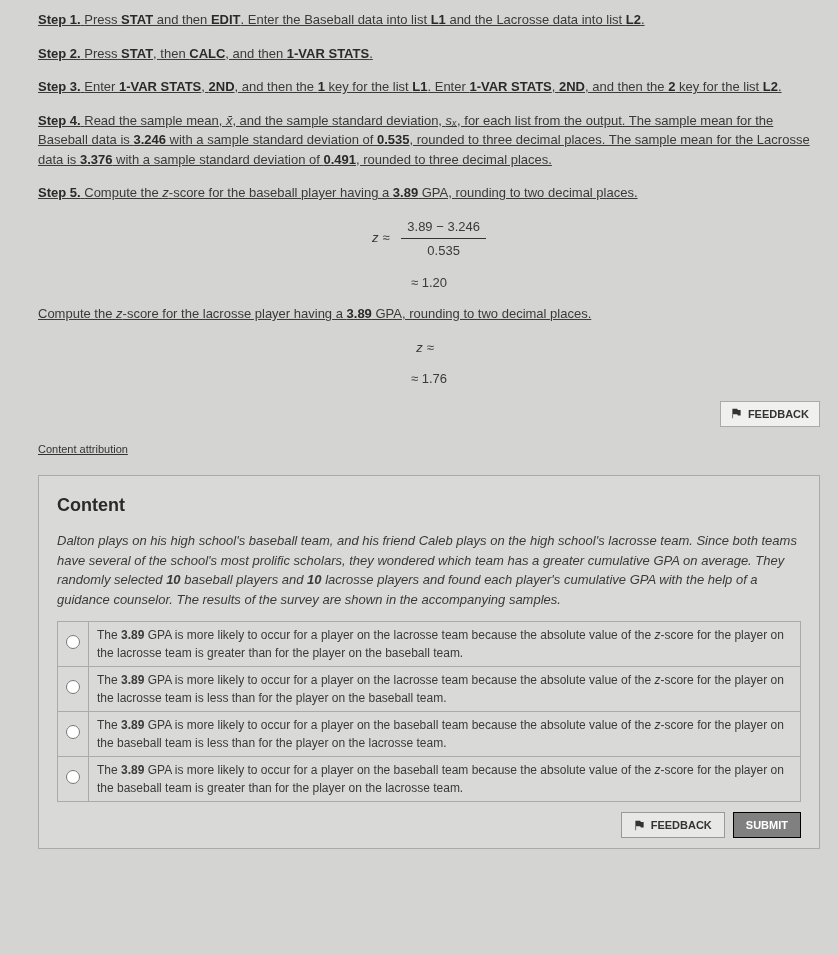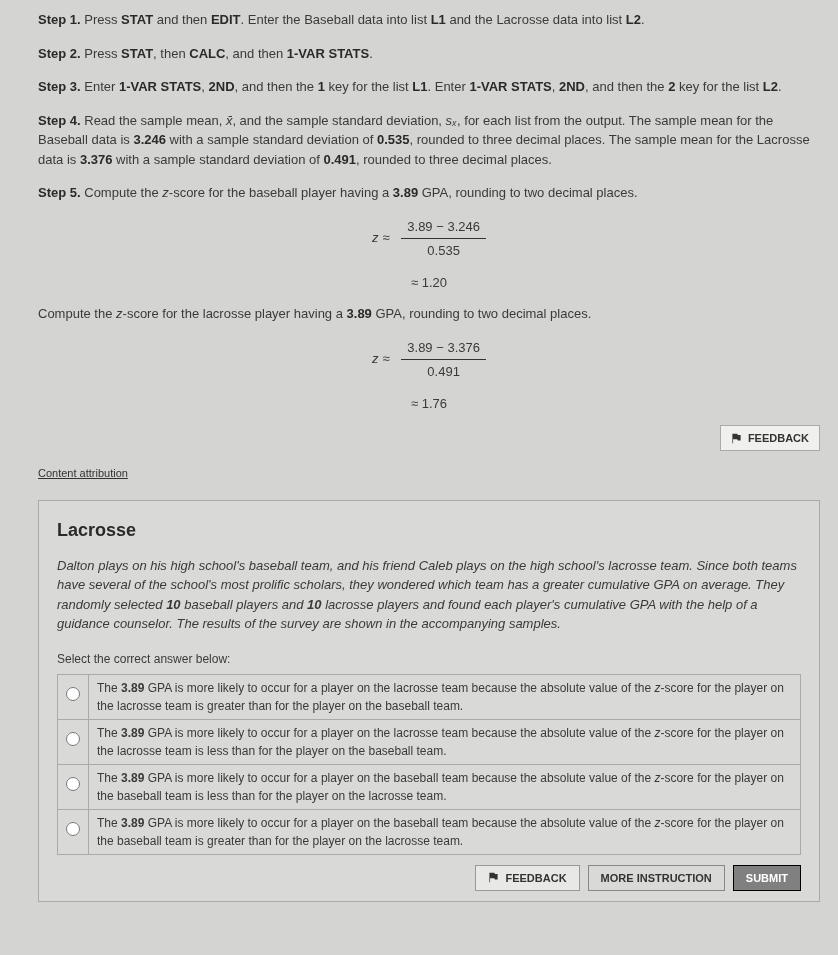--- a/index.html
+++ b/index.html
@@ -5,21 +5,21 @@
   * { box-sizing: border-box; margin: 0; padding: 0; }
   body {
     font-family: Arial, Helvetica, sans-serif;
     background: #d4d4d2;
     color: #3a3a3a;
     width: 838px;
     padding: 10px 18px 18px 38px;
     font-size: 13px;
     line-height: 1.5;
   }
-  .step { margin-bottom: 14px; }
+  .step { margin-bottom: 14px; text-decoration: underline; }
   .step b, .bold { font-weight: bold; color: #2a2a2a; }
   .eq-block { text-align: center; margin: 12px 0; }
   .eq-row { display: inline-block; }
   .zvar { font-style: italic; margin-right: 4px; }
   .approx { margin-right: 8px; }
   .frac { display: inline-block; vertical-align: middle; text-align: center; }
   .frac .num { display: block; border-bottom: 1.5px solid #333; padding: 0 6px 2px; }
   .frac .den { display: block; padding: 2px 6px 0; }
   .feedback-btn {
     float: right;
@@ -114,42 +114,40 @@
   <span>≈ 1.20</span>
 </div>
 
 <p class="step">
   <span>Compute the </span><span style="font-style:italic">z</span><span>-score for the lacrosse player having a </span><b>3.89</b><span> GPA, rounding to two decimal places.</span>
 </p>
 
 <div class="eq-block">
   <span class="eq-row">
     <span class="zvar">z</span><span class="approx">≈</span>
-    <span class="frac"><span class="num">3.89 − 3.376</span><span class="den">0.491</span></span>
   </span>
 </div>
 <div class="eq-block">
   <span>≈ 1.76</span>
 </div>
 
 <button class="feedback-btn">
   <svg class="flag-icon" viewBox="0 0 16 16">
       <path fill="#333" d="M2 1v14h1V9h6l1 2h4V3h-4l-1-2H2z"></path>
     </svg>
   <span>FEEDBACK</span>
 </button>
 
 <a href="#" class="content-attr">Content attribution</a>
 
 <div class="question-box">
-  <div class="q-title">Lacrosse</div>
+  <div class="q-title">Content</div>
   <p class="q-para">
     <span>Dalton plays on his high school's baseball team, and his friend Caleb plays on the high school's lacrosse team. Since both teams have several of the school's most prolific scholars, they wondered which team has a greater cumulative GPA on average. They randomly selected </span><b>10</b><span> baseball players and </span><b>10</b><span> lacrosse players and found each player's cumulative GPA with the help of a guidance counselor. The results of the survey are shown in the accompanying samples.</span>
   </p>
-  <p class="select-label">Select the correct answer below:</p>
 
   <table class="answers">
     <tbody id="answers-body">
         <tr>
           <td class="radio-cell"><input type="radio" name="ans" style=""></td>
           <td><span>The </span><b>3.89</b><span> GPA is more likely to occur for a player on the lacrosse team because the absolute value of the </span><span style="font-style: italic;">z</span><span>-score for the player on the lacrosse team is greater than for the player on the baseball team.</span></td>
         </tr>
         <tr>
           <td class="radio-cell"><input type="radio" name="ans" style=""></td>
           <td><span>The </span><b>3.89</b><span> GPA is more likely to occur for a player on the lacrosse team because the absolute value of the </span><span style="font-style: italic;">z</span><span>-score for the player on the lacrosse team is less than for the player on the baseball team.</span></td>
@@ -165,23 +163,20 @@
       </tbody>
   </table>
 
   <div class="bottom-row">
     <button class="btn btn-light">
       <svg class="flag-icon" viewBox="0 0 16 16">
           <path fill="#333" d="M2 1v14h1V9h6l1 2h4V3h-4l-1-2H2z"></path>
         </svg>
       <span>FEEDBACK</span>
     </button>
-    <button class="btn btn-outline">
-      <span>MORE INSTRUCTION</span>
-    </button>
     <button class="btn btn-submit">
       <span>SUBMIT</span>
     </button>
   </div>
 </div>
 
 
 
 
 </body></html>

